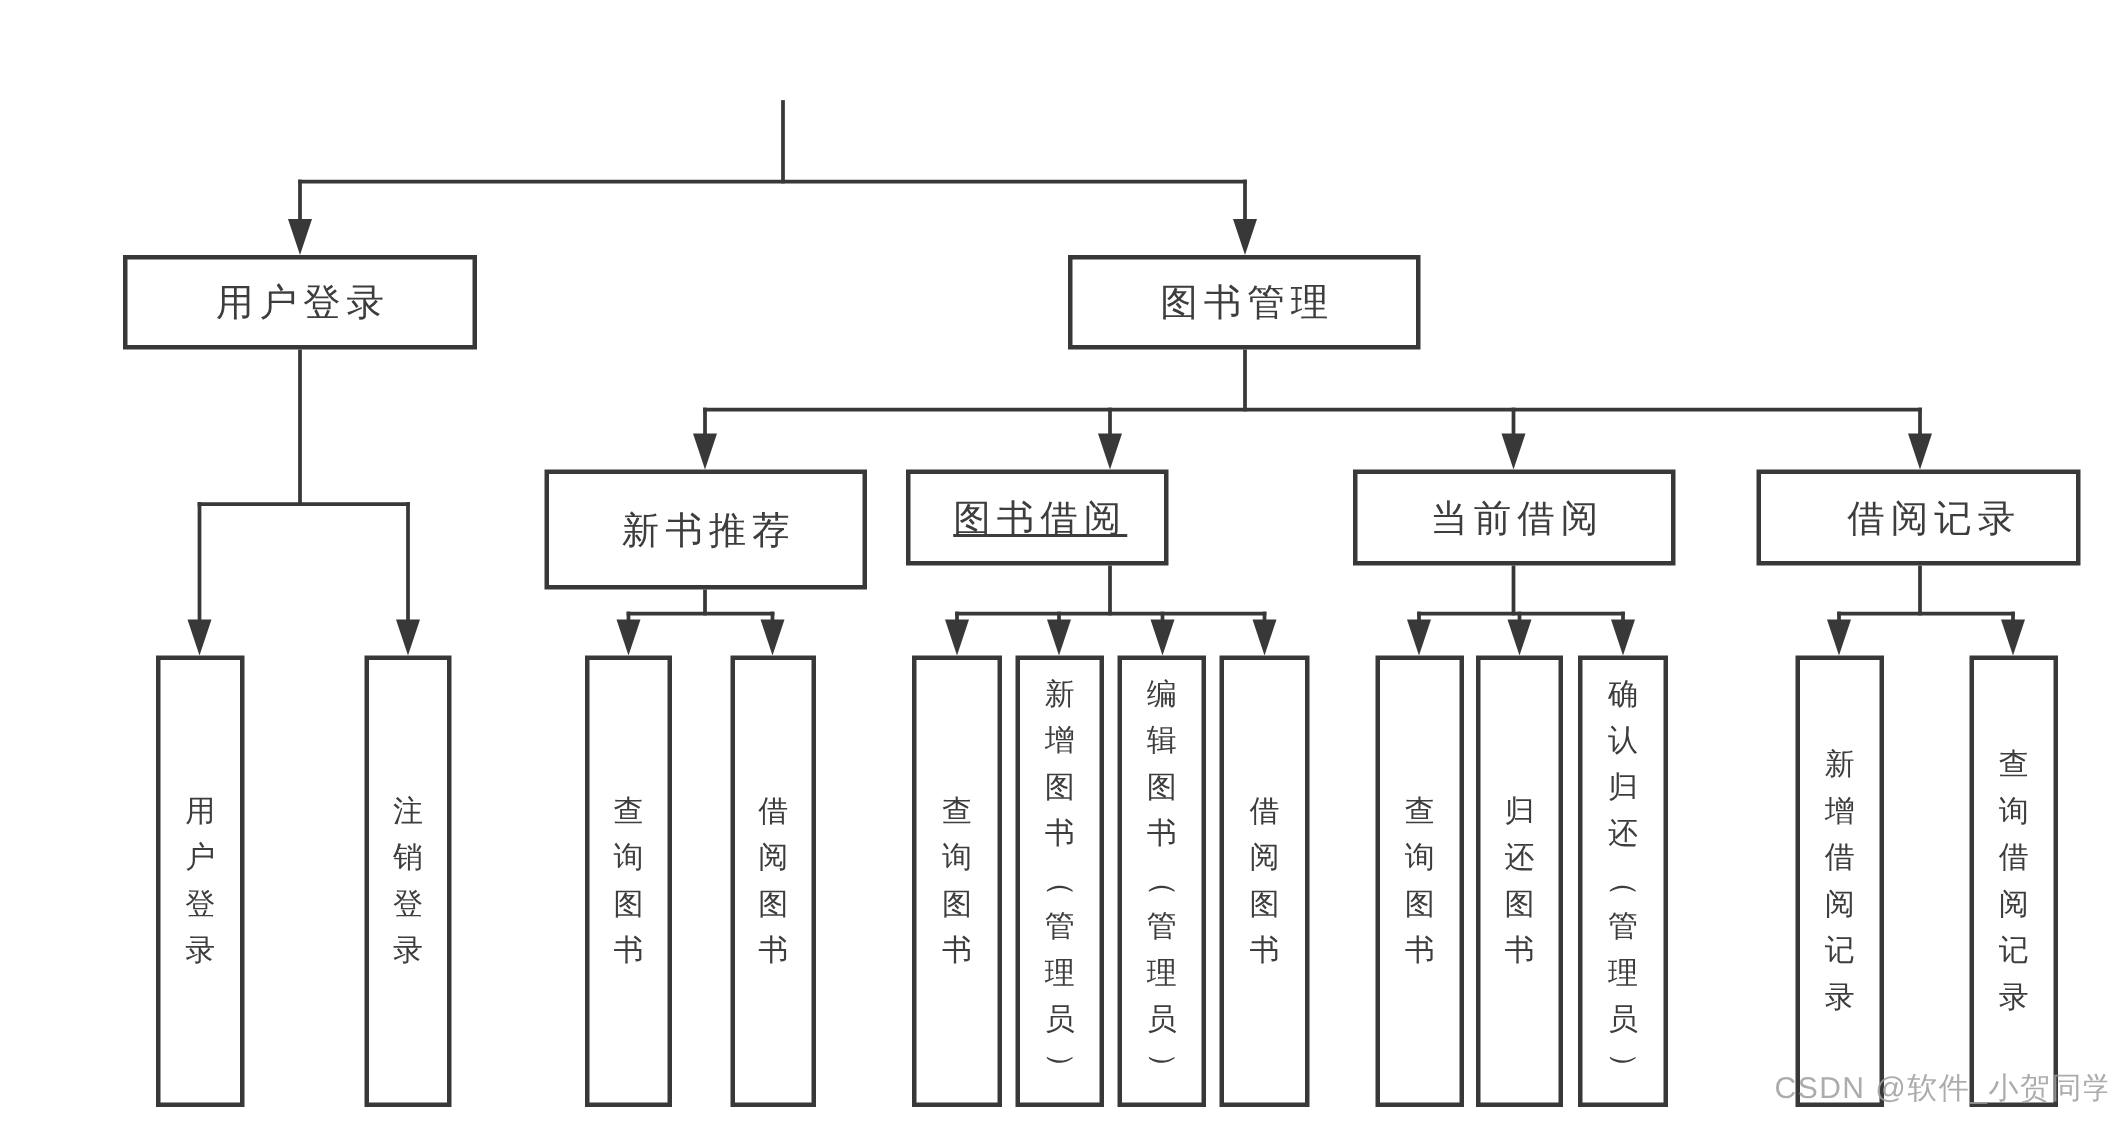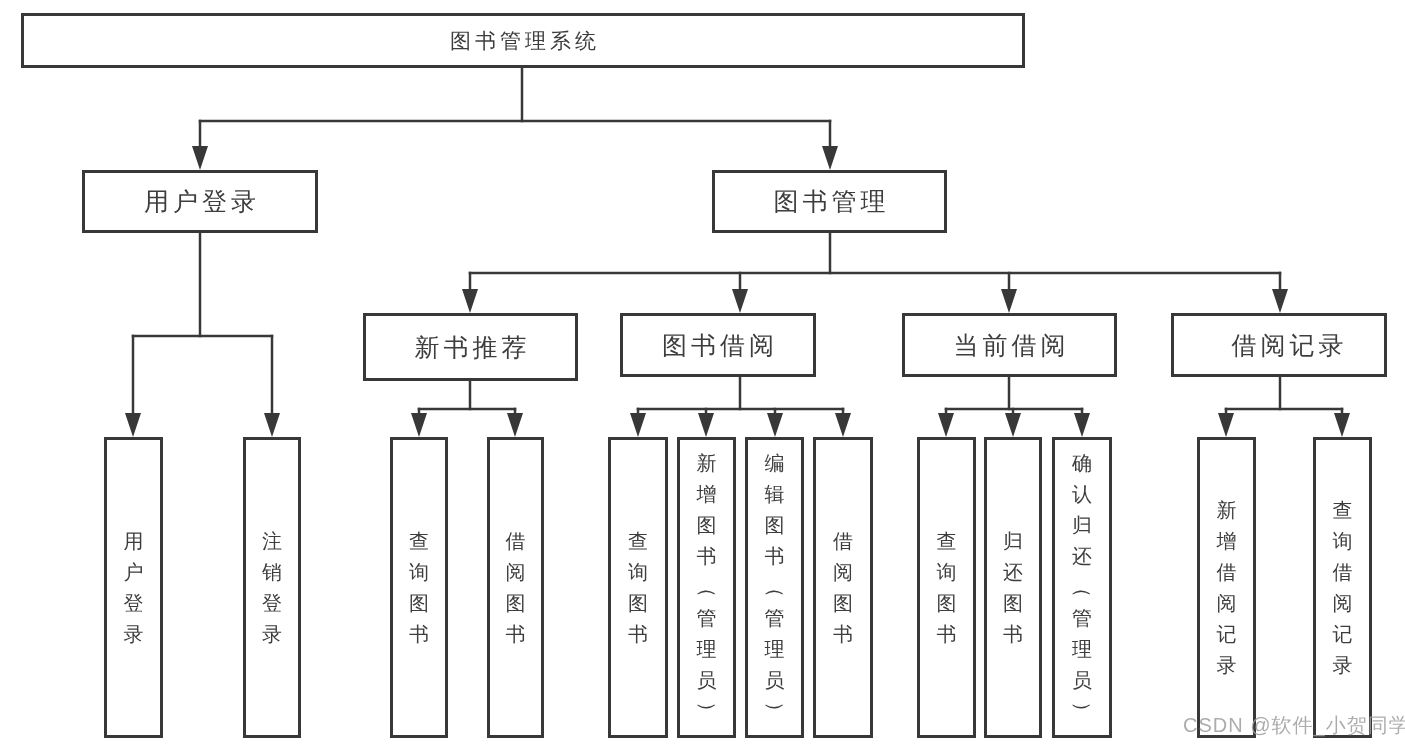--- a/index.html
+++ b/index.html
@@ -127,35 +127,32 @@
       <polygon points="767,413 783,413 775,437"></polygon>
       <polygon points="835,413 851,413 843,437"></polygon>
       <polygon points="938,413 954,413 946,437"></polygon>
       <polygon points="1005,413 1021,413 1013,437"></polygon>
       <polygon points="1074,413 1090,413 1082,437"></polygon>
       <polygon points="1218,413 1234,413 1226,437"></polygon>
       <polygon points="1334,413 1350,413 1342,437"></polygon>
     </g>
   </svg>
 
-  <div class="node root" style="left:21px;top:13px;width:1004px;height:55px;">
-    <span class="hlabel">图书管理系统</span>
-  </div>
 
   <div class="node" style="left:82px;top:170px;width:236px;height:63px;">
     <span class="hlabel">用户登录</span>
   </div>
   <div class="node" style="left:712px;top:170px;width:235px;height:63px;">
     <span class="hlabel">图书管理</span>
   </div>
 
-  <div class="node" style="left:363px;top:313px;width:215px;height:68px;">
+  <div class="node" style="left:363px;top:313px;width:215px;height:80px;">
     <span class="hlabel">新书推荐</span>
   </div>
-  <div class="node" style="left:620px;top:313px;width:196px;height:64px;">
+  <div class="node" style="left:604px;top:313px;width:175px;height:64px;text-decoration:underline;">
     <span class="hlabel">图书借阅</span>
   </div>
   <div class="node" style="left:902px;top:313px;width:215px;height:64px;">
     <span class="hlabel">当前借阅</span>
   </div>
   <div class="node" style="left:1171px;top:313px;width:216px;height:64px;padding-left:17px;">
     <span class="hlabel">借阅记录</span>
   </div>
 
   <div class="node" style="left:104px;top:437px;width:59px;height:301px;">

